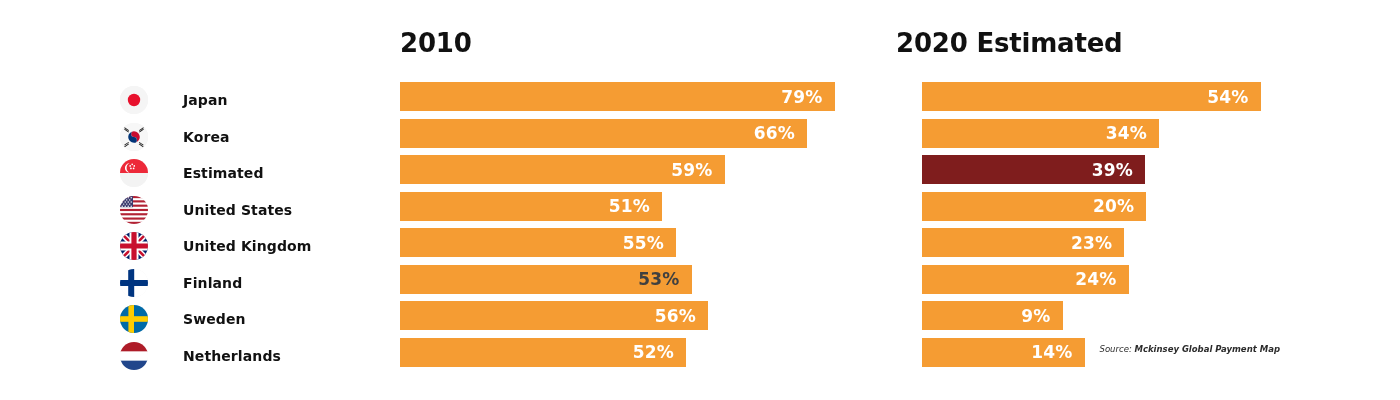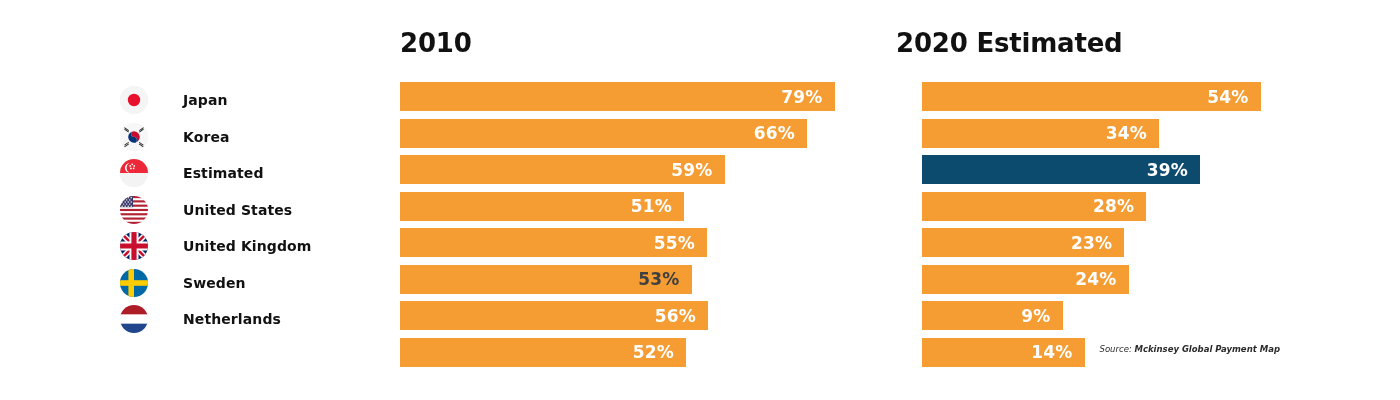--- a/index.html
+++ b/index.html
@@ -225,20 +225,30 @@
             </g>
       <path d="M14 0 V28 M0 14 H28" stroke="#fff" stroke-width="9"></path>
       <path d="M14 0 V28 M0 14 H28" stroke="#C8102E" stroke-width="5.2"></path>
           </svg>
         </span>
         <span class="country-name">United Kingdom</span>
       </div>
       <div class="label-row">
         <span class="flag">
           <svg viewBox="0 0 28 28">
+            <rect width="28" height="28" fill="#fff"></rect>
+      <rect x="0" y="11" width="28" height="6" fill="#003580"></rect>
+      <rect x="8.2" y="0" width="6" height="28" fill="#003580"></rect>
+          </svg>
+        </span>
+        <span class="country-name">Finland</span>
+      </div>
+      <div class="label-row">
+        <span class="flag">
+          <svg viewBox="0 0 28 28">
             <rect width="28" height="28" fill="#006AA7"></rect>
       <rect x="0" y="11.2" width="28" height="5.6" fill="#FECC00"></rect>
       <rect x="8.4" y="0" width="5.6" height="28" fill="#FECC00"></rect>
           </svg>
         </span>
         <span class="country-name">Sweden</span>
       </div>
       <div class="label-row">
         <span class="flag">
           <svg viewBox="0 0 28 28">
@@ -261,26 +271,26 @@
         <div class="bar" style="width: 363px; background: rgb(245, 156, 51); padding-left: 44px;">
           <span class="bar-value" style="color: rgb(255, 255, 255);">66%</span>
         </div>
       </div>
       <div class="bar-row">
         <div class="bar" style="width: 324.5px; background: rgb(245, 156, 51);">
           <span class="bar-value" style="color: rgb(255, 255, 255);">59%</span>
         </div>
       </div>
       <div class="bar-row">
-        <div class="bar" style="width: 284px; background: rgb(245, 156, 51);">
+        <div class="bar" style="width: 262px; background: rgb(245, 156, 51);">
           <span class="bar-value" style="color: rgb(255, 255, 255);">51%</span>
         </div>
       </div>
       <div class="bar-row">
-        <div class="bar" style="width: 307px; background: rgb(245, 156, 51);">
+        <div class="bar" style="width: 276px; background: rgb(245, 156, 51);">
           <span class="bar-value" style="color: rgb(255, 255, 255);">55%</span>
         </div>
       </div>
       <div class="bar-row">
         <div class="bar" style="width: 291.5px; background: rgb(245, 156, 51);">
           <span class="bar-value" style="color: #404040;">53%</span>
         </div>
       </div>
       <div class="bar-row">
         <div class="bar" style="width: 308px; background: rgb(245, 156, 51);">
@@ -299,27 +309,27 @@
         <div class="bar" style="width: 338.6px; background: rgb(245, 156, 51);">
           <span class="bar-value" style="color: rgb(255, 255, 255);">54%</span>
         </div>
       </div>
       <div class="bar-row">
         <div class="bar" style="width: 237px; background: rgb(245, 156, 51);">
           <span class="bar-value" style="color: rgb(255, 255, 255);">34%</span>
         </div>
       </div>
       <div class="bar-row">
-        <div class="bar" style="width: 278px; background: #0c4a6e;">
+        <div class="bar" style="width: 223px; background: #7f1d1d;">
           <span class="bar-value" style="color: rgb(255, 255, 255);">39%</span>
         </div>
       </div>
       <div class="bar-row">
         <div class="bar" style="width: 224.2px; background: rgb(245, 156, 51);">
-          <span class="bar-value" style="color: rgb(255, 255, 255);">28%</span>
+          <span class="bar-value" style="color: rgb(255, 255, 255);">20%</span>
         </div>
       </div>
       <div class="bar-row">
         <div class="bar" style="width: 202.2px; background: rgb(245, 156, 51);">
           <span class="bar-value" style="color: rgb(255, 255, 255);">23%</span>
         </div>
       </div>
       <div class="bar-row">
         <div class="bar" style="width: 206.6px; background: rgb(245, 156, 51);">
           <span class="bar-value" style="color: rgb(255, 255, 255);">24%</span>

